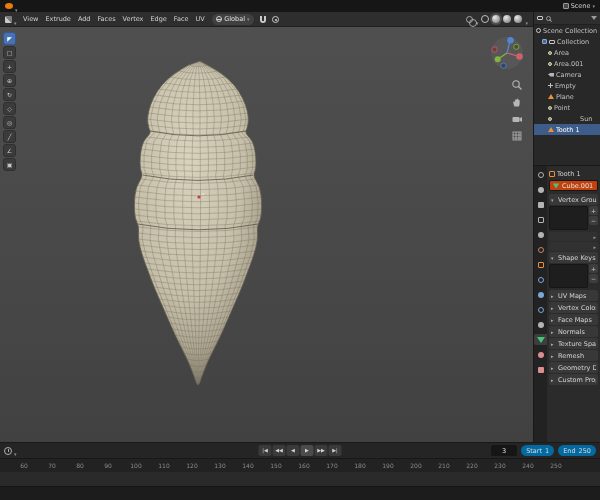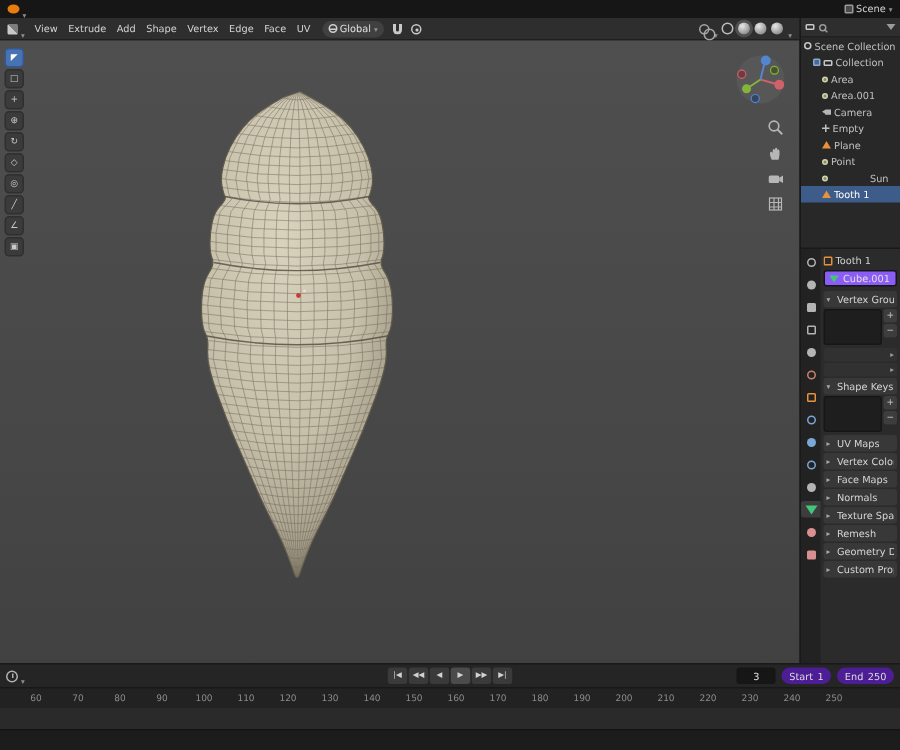--- a/index.html
+++ b/index.html
@@ -72,21 +72,21 @@
 .ptab{width:13px;height:11px;display:flex;align-items:center;justify-content:center}
 .ptab.active{background:#3d3d3d;border-radius:2px 0 0 2px}
 .pi{display:inline-block}
 .pi-circle{width:6px;height:6px;border-radius:50%;background:var(--c,#b4b4b4)}
 .pi-ring{width:6px;height:6px;border-radius:50%;border:1.5px solid var(--c,#b4b4b4)}
 .pi-square{width:6px;height:6px;background:var(--c,#b4b4b4);border-radius:1px}
 .pi-square-outline{width:6px;height:6px;border:1.5px solid var(--c,#b4b4b4);border-radius:1px}
 .pi-triangle{width:0;height:0;border-left:4px solid transparent;border-right:4px solid transparent;border-top:6px solid var(--c,#b4b4b4)}
 #prop-content{flex:1;padding:2px;overflow:hidden}
 .crumb{display:flex;align-items:center;gap:2px;font-size:6.5px;color:#d0d0d0;height:11px;white-space:nowrap;overflow:hidden}
-.id-field{display:flex;align-items:center;gap:2px;background:#8b5cf6;border:1px solid #161616;border-radius:2px;height:11px;padding:0 2px;font-size:6.5px;color:#e0e0e0;margin:1px 0 3px;white-space:nowrap;overflow:hidden}
+.id-field{display:flex;align-items:center;gap:2px;background:#c2410c;border:1px solid #161616;border-radius:2px;height:11px;padding:0 2px;font-size:6.5px;color:#e0e0e0;margin:1px 0 3px;white-space:nowrap;overflow:hidden}
 .id-field .pi-triangle{transform:scale(.8)}
 .sec-h{display:flex;align-items:center;gap:2px;background:#383838;border-radius:2px;height:11px;font-size:6.5px;color:#d5d5d5;padding:0 2px;margin-bottom:1px;white-space:nowrap;overflow:hidden}
 .sec-arrow{font-size:5px;color:#aaa;width:5px;flex:0 0 auto}
 .sec-arrow::before{content:"▸"}
 .sec-arrow.open::before{content:"▾"}
 .sec-label{overflow:hidden;white-space:nowrap}
 .listbox-wrap{display:flex;gap:1px;margin-bottom:2px}
 .listbox{flex:1;height:24px;background:#1e1e1e;border:1px solid #161616;border-radius:2px}
 .lb-btns{display:flex;flex-direction:column;gap:1px;flex:0 0 auto}
 .mini-btn{width:9px;height:9px;background:#3d3d3d;border-radius:2px;color:#ccc;font-size:6px;display:flex;align-items:center;justify-content:center}
@@ -96,21 +96,21 @@
 
 
 #tl-controls{position:absolute;left:0;top:442px;width:600px;height:16px;background:#252525;border-top:1px solid #191919;display:flex;align-items:center;padding:0 4px}
 .clock-ico{width:8px;height:8px;border:1px solid #b0b0b0;border-radius:50%;position:relative;margin-right:2px}
 .clock-ico::after{content:"";position:absolute;left:3px;top:1.5px;width:1px;height:3px;background:#b0b0b0}
 #playback{position:absolute;left:50%;transform:translateX(-50%);top:444.5px;display:flex;gap:1px}
 .pb-btn{min-width:13px;height:11px;background:#3a3a3a;border-radius:2px;color:#d2d2d2;font-size:5px;display:flex;align-items:center;justify-content:center;padding:0 2px;white-space:nowrap}
 .pb-btn.play{background:#4b4b4b}
 #tl-right{margin-left:auto;display:flex;align-items:center;gap:4px}
 #frame-field{width:26px;height:11px;background:#161616;border-radius:2px;color:#e2e2e2;font-size:6.5px;display:flex;align-items:center;justify-content:center}
-.range-field{height:11px;background:#4c1d95;border-radius:6px;display:flex;align-items:center;gap:3px;padding:2px 5px;font-size:6.5px;color:#dcdcdc;white-space:nowrap}
+.range-field{height:11px;background:#0369a1;border-radius:6px;display:flex;align-items:center;gap:3px;padding:2px 5px;font-size:6.5px;color:#dcdcdc;white-space:nowrap}
 #ruler{position:absolute;left:0;top:458px;width:600px;height:14px;background:#222;border-top:1px solid #181818}
 .ruler-num{position:absolute;top:3px;transform:translateX(-50%);font-size:6px;color:#8b8b8b}
 #tl-empty{position:absolute;left:0;top:472px;width:600px;height:14px;background:#2a2a2a}
 
 
 #statusbar{position:absolute;left:0;top:486px;width:600px;height:14px;background:#1c1c1c;border-top:1px solid #141414;display:flex;align-items:center;gap:16px;padding:0 6px;font-size:6.5px;color:#9b9b9b;white-space:nowrap;overflow:hidden}
 .hint{display:flex;align-items:center;gap:3px}
 .mouse-ico{width:5px;height:7px;border:1px solid #8a8a8a;border-radius:2.5px;position:relative;flex:0 0 auto}
 .mouse-ico::after{content:"";position:absolute;left:1.5px;top:1px;width:1px;height:2px;background:#8a8a8a}
 #status-stats{margin-left:auto;color:#8f8f8f}
@@ -134,21 +134,21 @@
 
   <div id="vp-header">
     <div id="mode-dd">
       <span class="mode-ico"></span>
       <span class="caret-d"></span>
     </div>
     <div id="vp-menus">
         <div class="menu-item">View</div>
         <div class="menu-item">Extrude</div>
         <div class="menu-item">Add</div>
-        <div class="menu-item">Shape</div>
+        <div class="menu-item">Faces</div>
         <div class="menu-item">Vertex</div>
         <div class="menu-item">Edge</div>
         <div class="menu-item">Face</div>
         <div class="menu-item">UV</div>
       </div>
     <div class="orient-widget">
       <span class="globe-ico"></span>
       <span>Global</span>
       <span class="caret-d"></span>
     </div>

